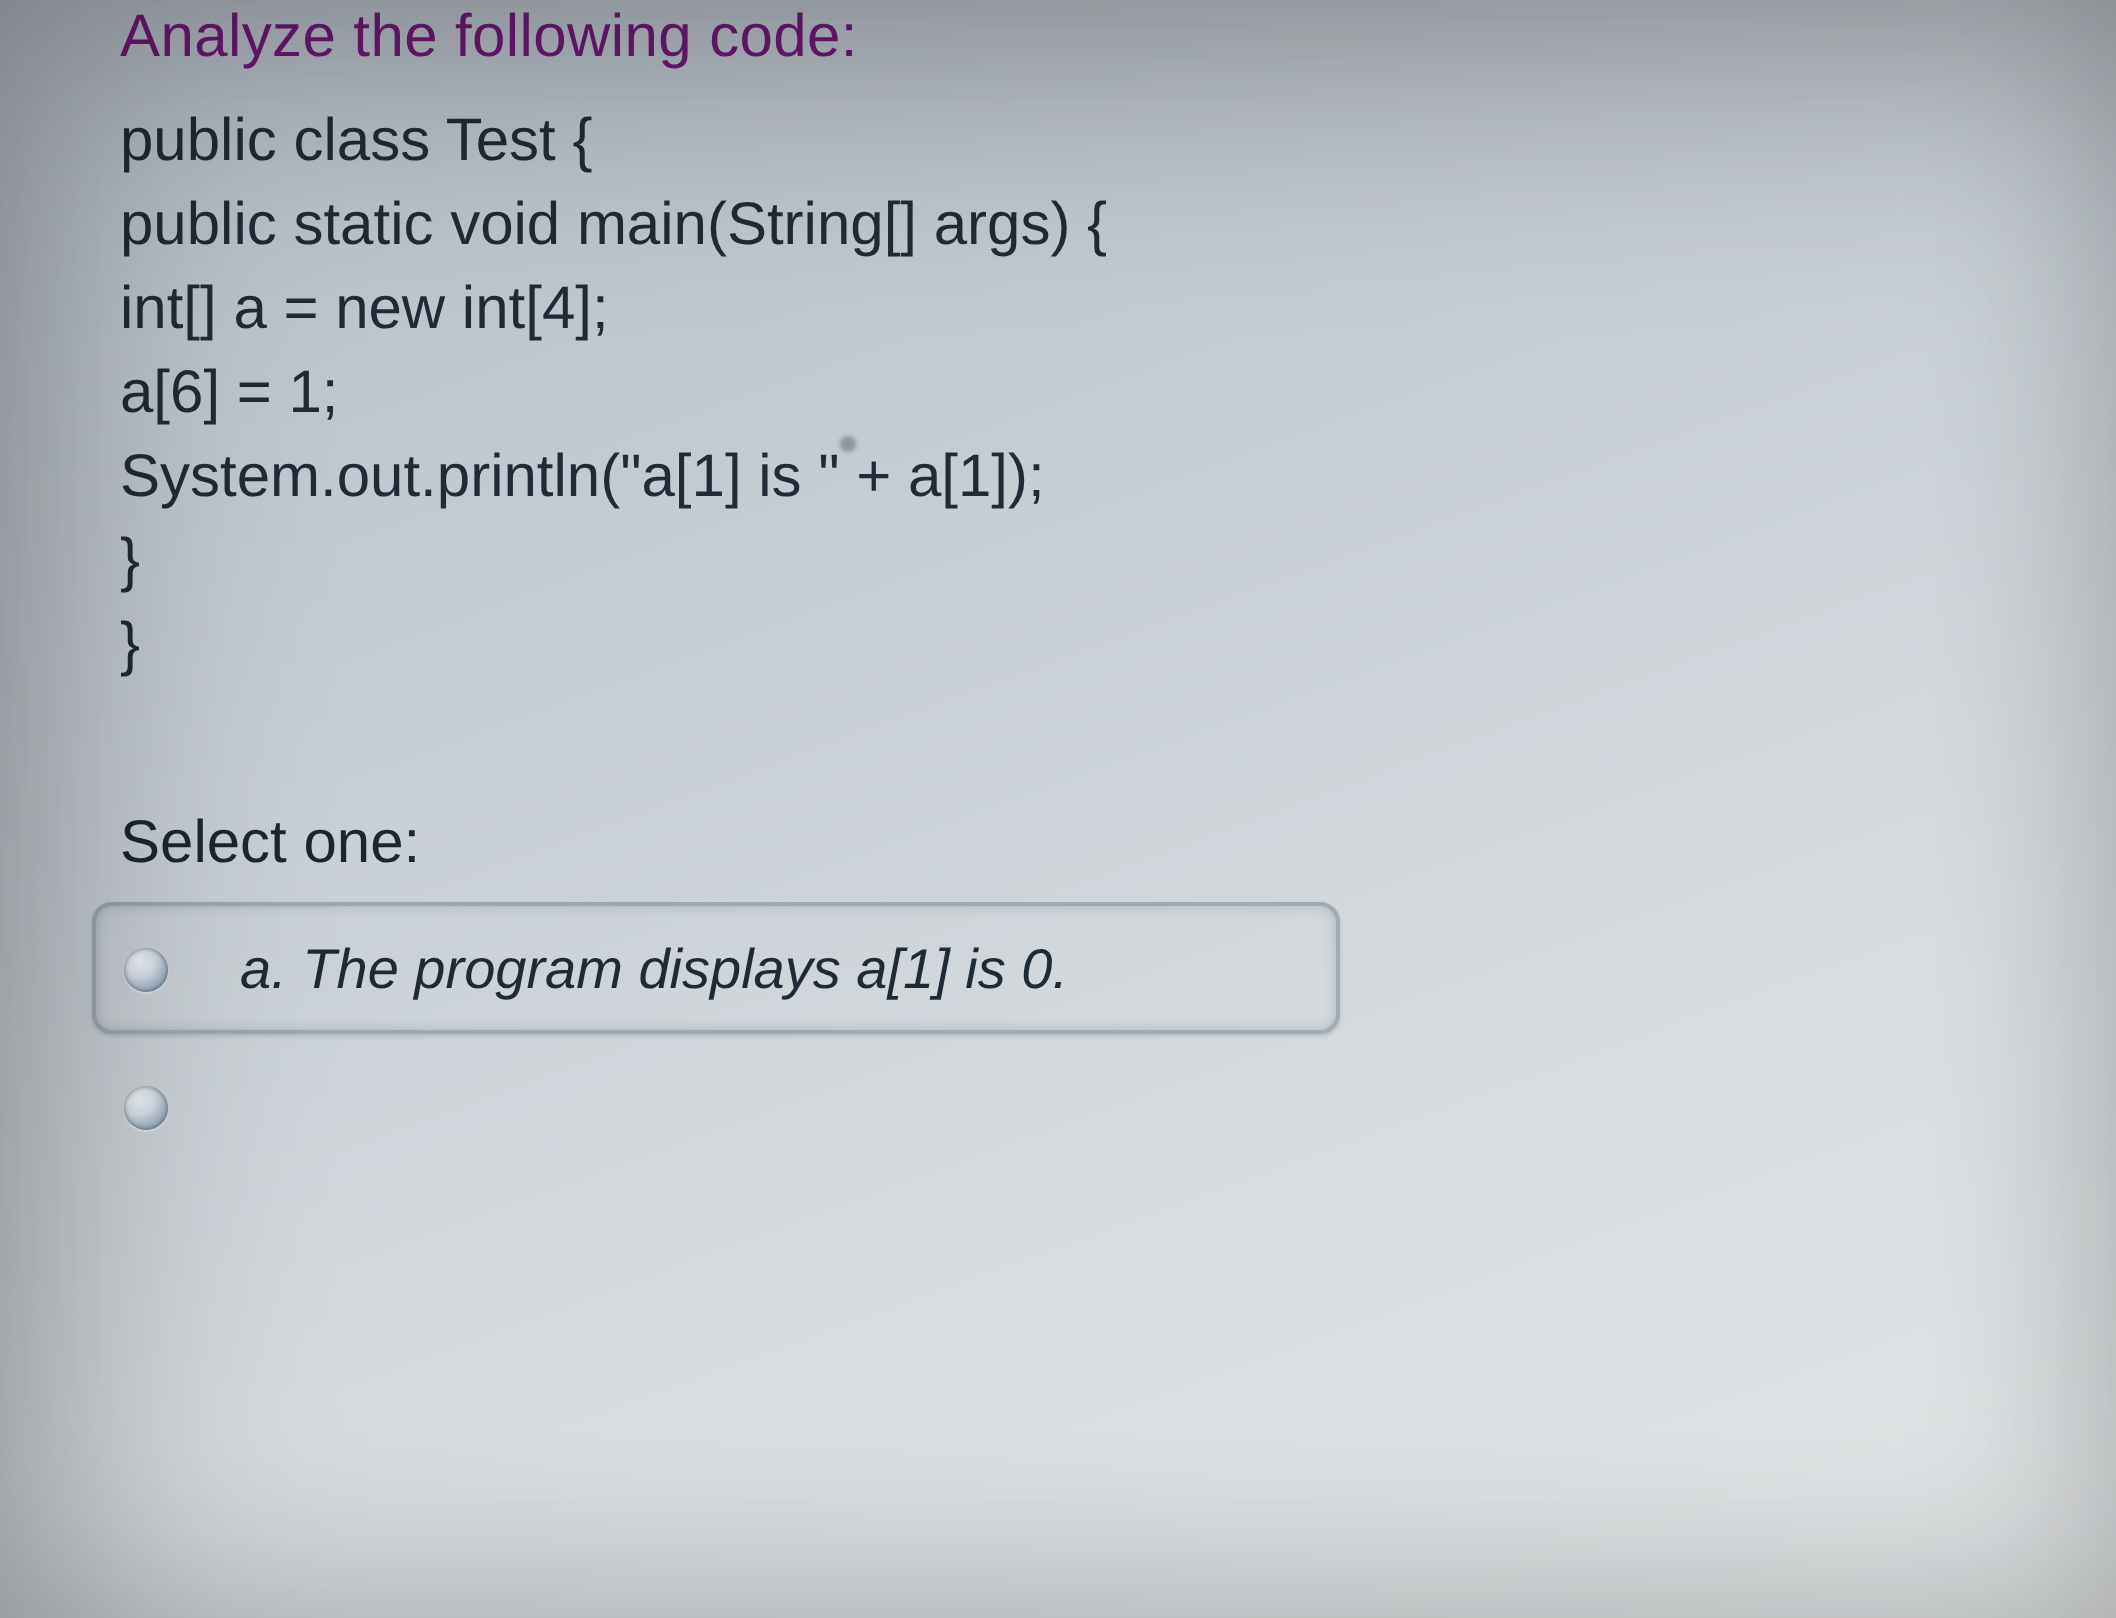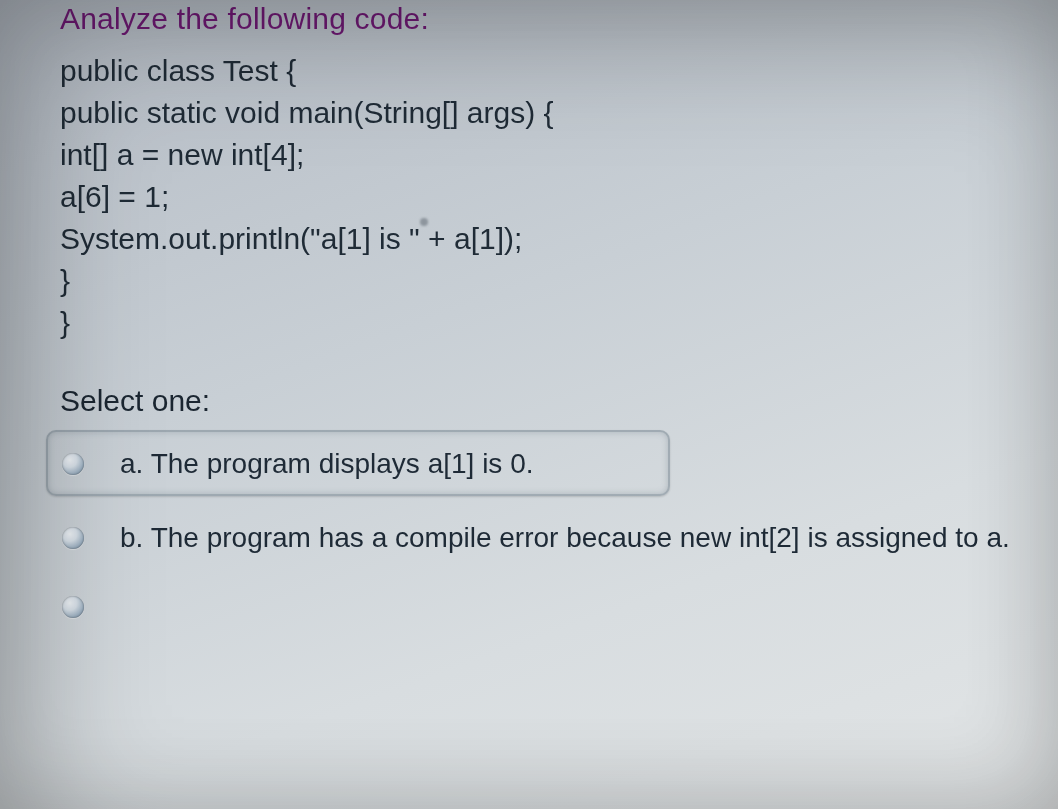--- a/index.html
+++ b/index.html
@@ -40,35 +40,36 @@
     line-height: 1.4;
     color: #1f2b36;
     font-weight: 400;
     margin-top: 12px;
   }
   .code-line {
     white-space: pre;
   }
   .select-one {
     font-size: 30px;
-    margin-top: 40px;
+    margin-top: 61px;
     margin-bottom: 24px;
     color: #1b2631;
   }
   .options {
     display: flex;
     flex-direction: column;
     gap: 30px;
   }
   .option-row {
     display: flex;
     align-items: center;
     gap: 36px;
     position: relative;
     padding: 6px 0 6px 2px;
+    font-style: italic;
   }
   .radio {
     width: 22px;
     height: 22px;
     border-radius: 50%;
     background: radial-gradient(circle at 35% 32%, #f0f4f8 0%, #d9e2ea 35%, #9cb0c2 70%, #6f869b 100%);
     box-shadow: inset 0 0 2px rgba(0,0,0,0.45), 0 1px 1px rgba(255,255,255,0.4);
     flex-shrink: 0;
   }
   .opt-text {
@@ -118,27 +119,20 @@
 
     <div class="option-row">
       <div class="highlight-box"></div>
       <div class="radio"></div>
       <div class="opt-text">
         <span>a.</span>
         <span>The program displays a[1] is 0.</span>
       </div>
     </div>
 
-    <div class="option-row">
-      <div class="radio"></div>
-      <div class="opt-text">
-        <span>b.</span>
-        <span>The program has a compile error because new int[2] is assigned to a.</span>
-      </div>
-    </div>
 
     <div class="option-row">
       <div class="radio"></div>
     </div>
 
 
   </div>
 </div>
 
 <div class="dust" style="left:420px; top:218px;"></div>

